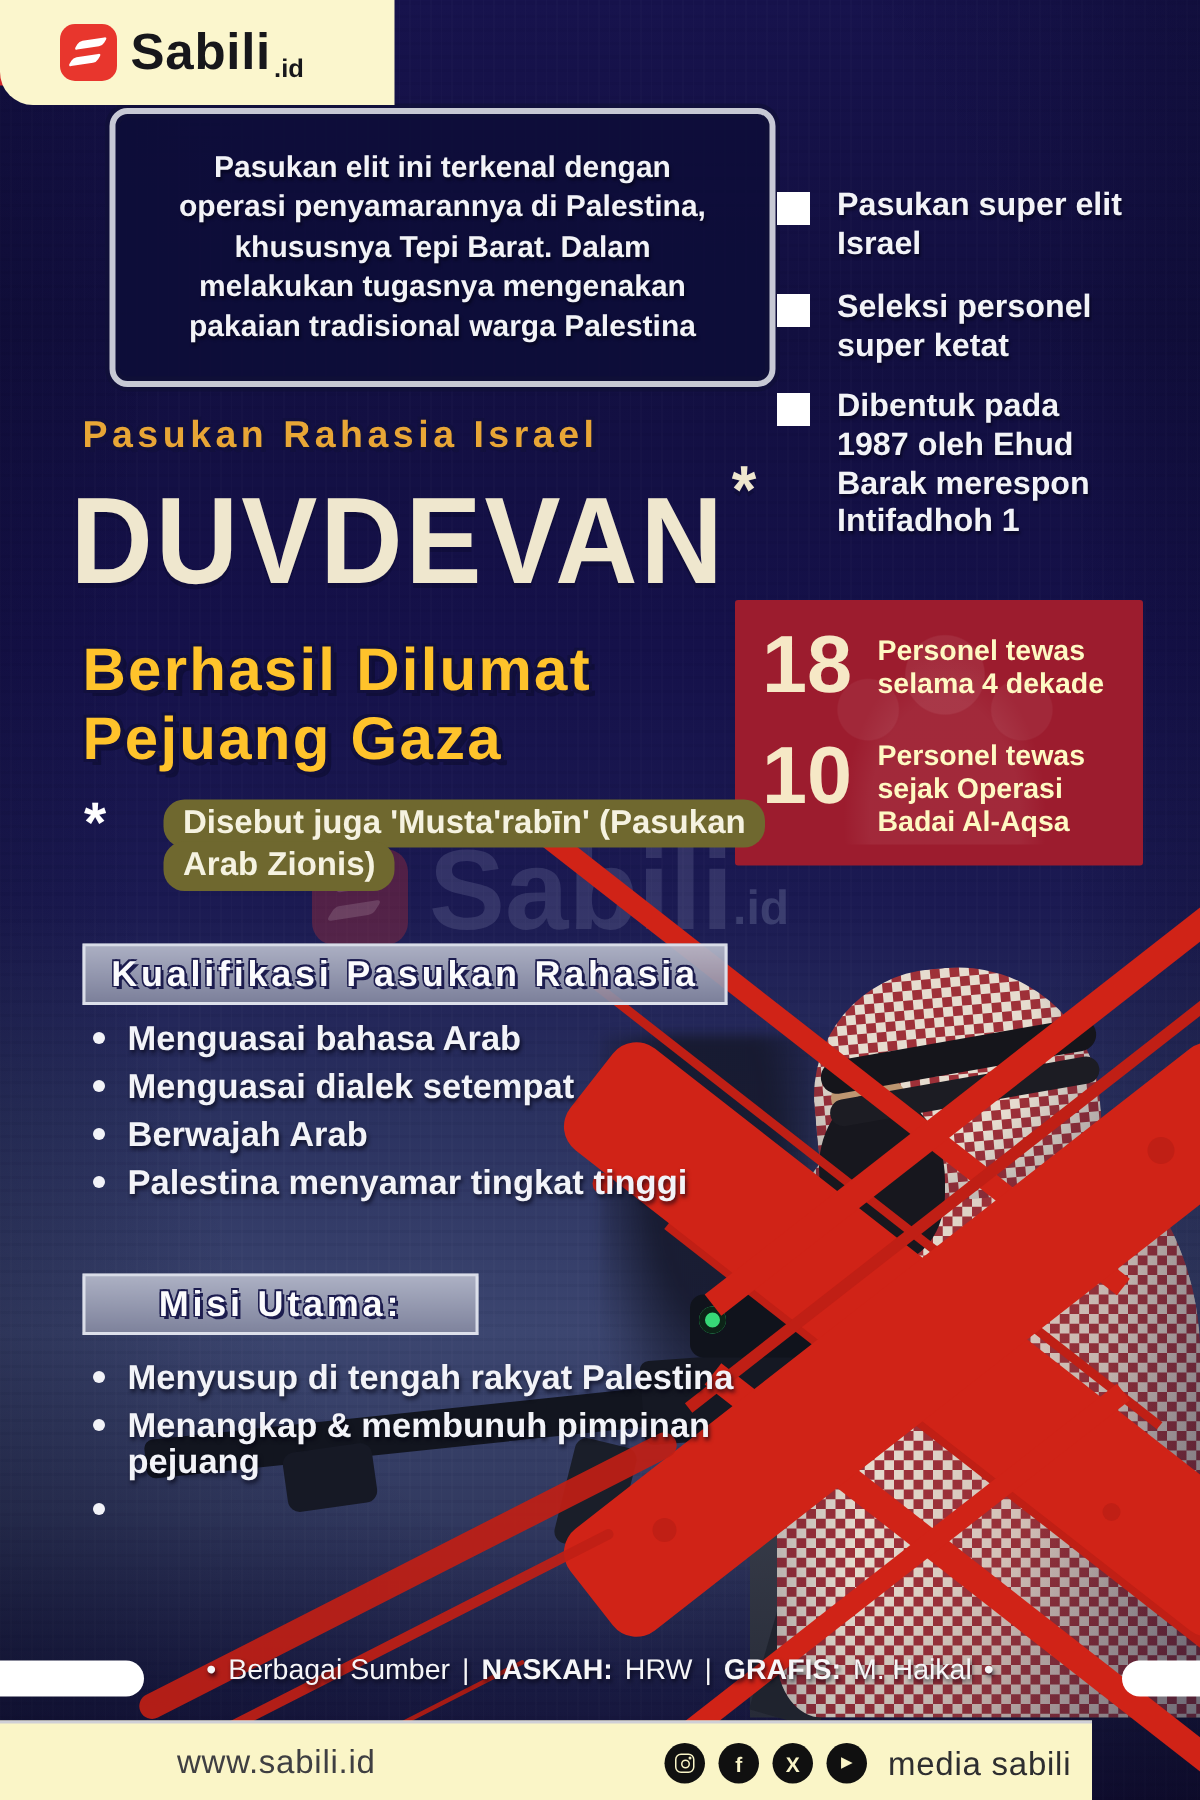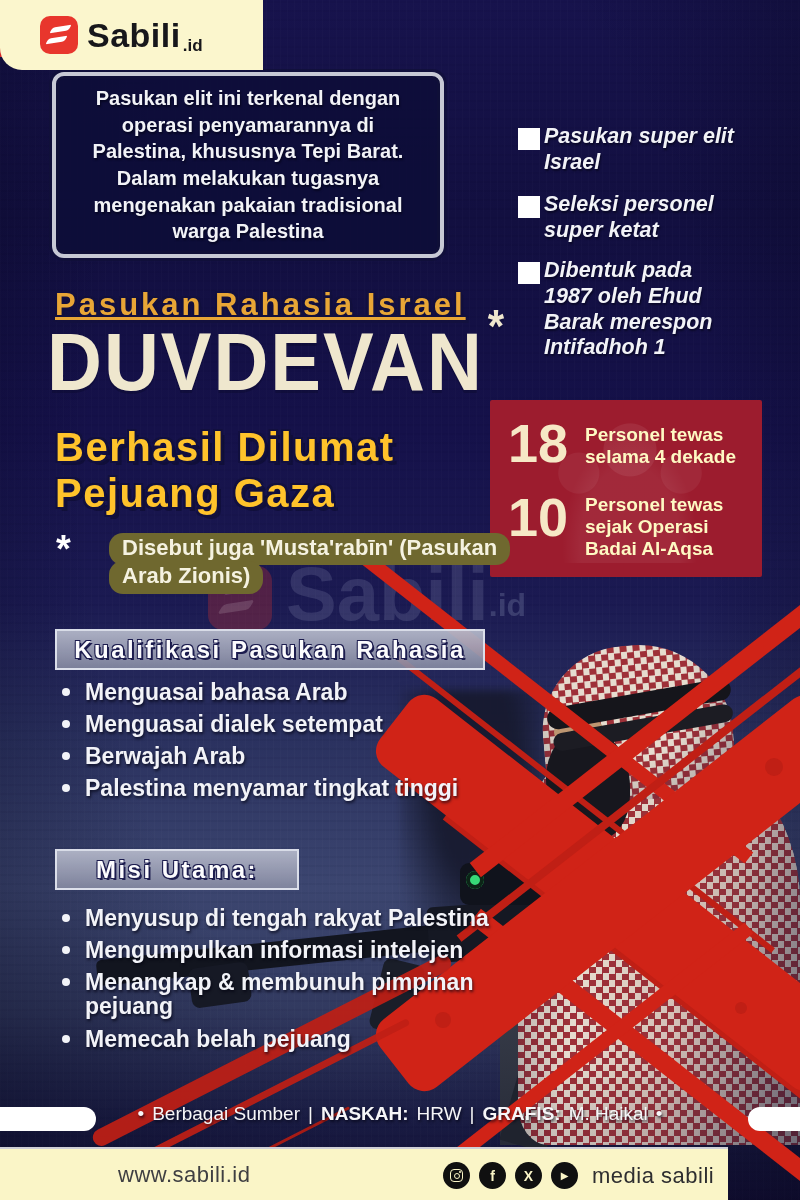--- a/index.html
+++ b/index.html
@@ -27,39 +27,39 @@
   .logo-chip{position:absolute;left:537;top:0;width:263px;height:70px;background:#FBF6CD;
     border-bottom-left-radius:22px;z-index:7;display:flex;align-items:center;padding-left:40px;}
   .s-icon{position:relative;width:38px;height:38px;border-radius:10px;background:#E8362D;flex:0 0 auto;}
   .s-icon::before,.s-icon::after{content:"";position:absolute;width:17px;height:6px;background:#fff;border-radius:2px;transform:skewX(-38deg) rotate(-10deg);}
   .s-icon::before{left:12px;top:10px;}
   .s-icon::after{left:8px;top:21px;}
   .logo-word{font-size:34px;font-weight:bold;color:#17171b;margin-left:9px;letter-spacing:.5px;}
   .logo-suffix{font-size:17px;font-weight:bold;color:#17171b;align-self:flex-end;margin-bottom:14px;margin-left:2px;}
 
   
-  .intro-box{position:absolute;left:52px;top:72px;width:392px;height:186px;z-index:5;
+  .intro-box{position:absolute;left:73px;top:72px;width:444px;height:186px;z-index:5;
     background:rgba(13,13,56,.9);border:4px solid #C7C9D4;border-radius:12px;
     box-shadow:0 0 0 3px rgba(16,16,55,.7), inset 0 0 0 3px rgba(16,16,55,.6);
     display:flex;align-items:center;justify-content:center;padding:14px 28px;}
   .intro-box p{margin:0;font-size:20px;font-weight:bold;line-height:1.33;color:#F2F3F7;text-align:center;
     text-shadow:1px 2px 2px rgba(0,0,15,.55);}
 
   
   .facts{position:absolute;left:518px;top:124px;width:272px;z-index:5;}
-  .fact{position:absolute;display:flex;gap:4px;font-style:italic;}
+  .fact{position:absolute;display:flex;gap:18px;}
   .fact-0{top:0;} .fact-1{top:68px;} .fact-2{top:134px;}
   .fact .sq{width:22px;height:22px;background:#fff;margin-top:4px;flex:0 0 auto;}
   .fact .fl{font-size:21.5px;font-weight:bold;color:#F2F3F7;line-height:1.2;width:225px;
     text-shadow:1px 2px 2px rgba(0,0,15,.55);}
   .fact-2 .fl{width:190px;}
 
   
-  .kicker{position:absolute;left:55px;top:287px;z-index:5;font-size:31px;font-weight:900;letter-spacing:3px;color:#E8A636;
-    text-shadow:2px 2px 0 #12103e,-2px 2px 0 #12103e,2px -2px 0 #12103e,-2px -2px 0 #12103e,3px 3px 0 #12103e;text-decoration:underline;}
+  .kicker{position:absolute;left:55px;top:276px;z-index:5;font-size:25px;font-weight:900;letter-spacing:3px;color:#E8A636;
+    text-shadow:2px 2px 0 #12103e,-2px 2px 0 #12103e,2px -2px 0 #12103e,-2px -2px 0 #12103e,3px 3px 0 #12103e;}
   .bigname{position:absolute;left:47px;top:314px;z-index:5;font-size:76px;font-weight:900;color:#EFE7CE;
     letter-spacing:2px;transform:scaleY(1.08);transform-origin:top left;white-space:nowrap;
     text-shadow:0 3px 0 rgba(10,10,40,.35);}
   .bigname .ast{font-size:42px;vertical-align:top;position:relative;top:-12px;left:4px;}
   .subtitle{position:absolute;left:55px;top:424px;width:440px;z-index:5;font-size:40px;font-weight:900;
     letter-spacing:1.5px;line-height:1.15;color:#FFC32B;
     text-shadow:2px 2px 0 #12103e,-2px 2px 0 #12103e,2px -2px 0 #12103e,-2px -2px 0 #12103e,4px 4px 0 rgba(10,10,40,.5);}
 
   
   .stats-box{position:absolute;left:490px;top:400px;width:272px;height:177px;background:#9C1C2E;z-index:5;border-radius:2px;}
@@ -90,21 +90,21 @@
   .wm-word{font-size:76px;font-weight:bold;color:rgba(175,185,215,.17);margin-left:14px;line-height:1;}
   .wm-suffix{font-size:32px;font-weight:bold;color:rgba(175,185,215,.22);align-self:flex-end;margin-bottom:8px;}
 
   
   .bar{position:absolute;z-index:5;display:flex;align-items:center;justify-content:center;
     background:linear-gradient(180deg,rgba(178,182,200,.95),rgba(134,138,162,.9));
     border:2px solid rgba(226,229,240,.9);
     font-size:24px;font-weight:900;letter-spacing:2.5px;color:#FBFBFD;
     text-shadow:2px 2px 0 #1c1c4e,-1px -1px 0 #1c1c4e,1px -1px 0 #1c1c4e,-1px 1px 0 #1c1c4e;}
   .q-head{left:55px;top:629px;width:430px;height:41px;}
-  .m-head{left:55px;top:849px;width:244px;height:41px;text-align:right;}
+  .m-head{left:55px;top:849px;width:264px;height:41px;text-align:right;}
 
   
   .blist{position:absolute;z-index:5;list-style:none;margin:0;padding:0;}
   .q-list{left:62px;top:680px;width:450px;}
   .m-list{left:62px;top:906px;width:490px;}
   .blist li{display:flex;gap:15px;margin-bottom:8px;font-size:23px;font-weight:bold;color:#F2F3F8;line-height:1.05;
     text-shadow:1px 2px 3px rgba(0,0,15,.7);}
   .blist .dot{width:8px;height:8px;border-radius:50%;background:#F2F3F8;margin-top:8px;flex:0 0 auto;}
 
   
@@ -285,29 +285,24 @@
   </ul>
 
   <div class="bar m-head">Misi Utama:</div>
   <ul class="blist m-list">
     <li>
         <span class="dot"></span>
         <span>Menyusup di tengah rakyat Palestina</span>
       </li>
     <li>
         <span class="dot"></span>
-        <span>Mengumpulkan informasi intelejen</span>
-      </li>
-    <li>
-        <span class="dot"></span>
         <span>Menangkap &amp; membunuh pimpinan pejuang</span>
       </li>
     <li>
         <span class="dot"></span>
-        <span>Memecah belah pejuang</span>
       </li>
   </ul>
 
   <div class="pill pill-l"></div>
   <div class="pill pill-r"></div>
   <div class="credits">
     <span>•</span>
     <span>Berbagai Sumber</span>
     <span>|</span>
     <span class="b">NASKAH:</span>

